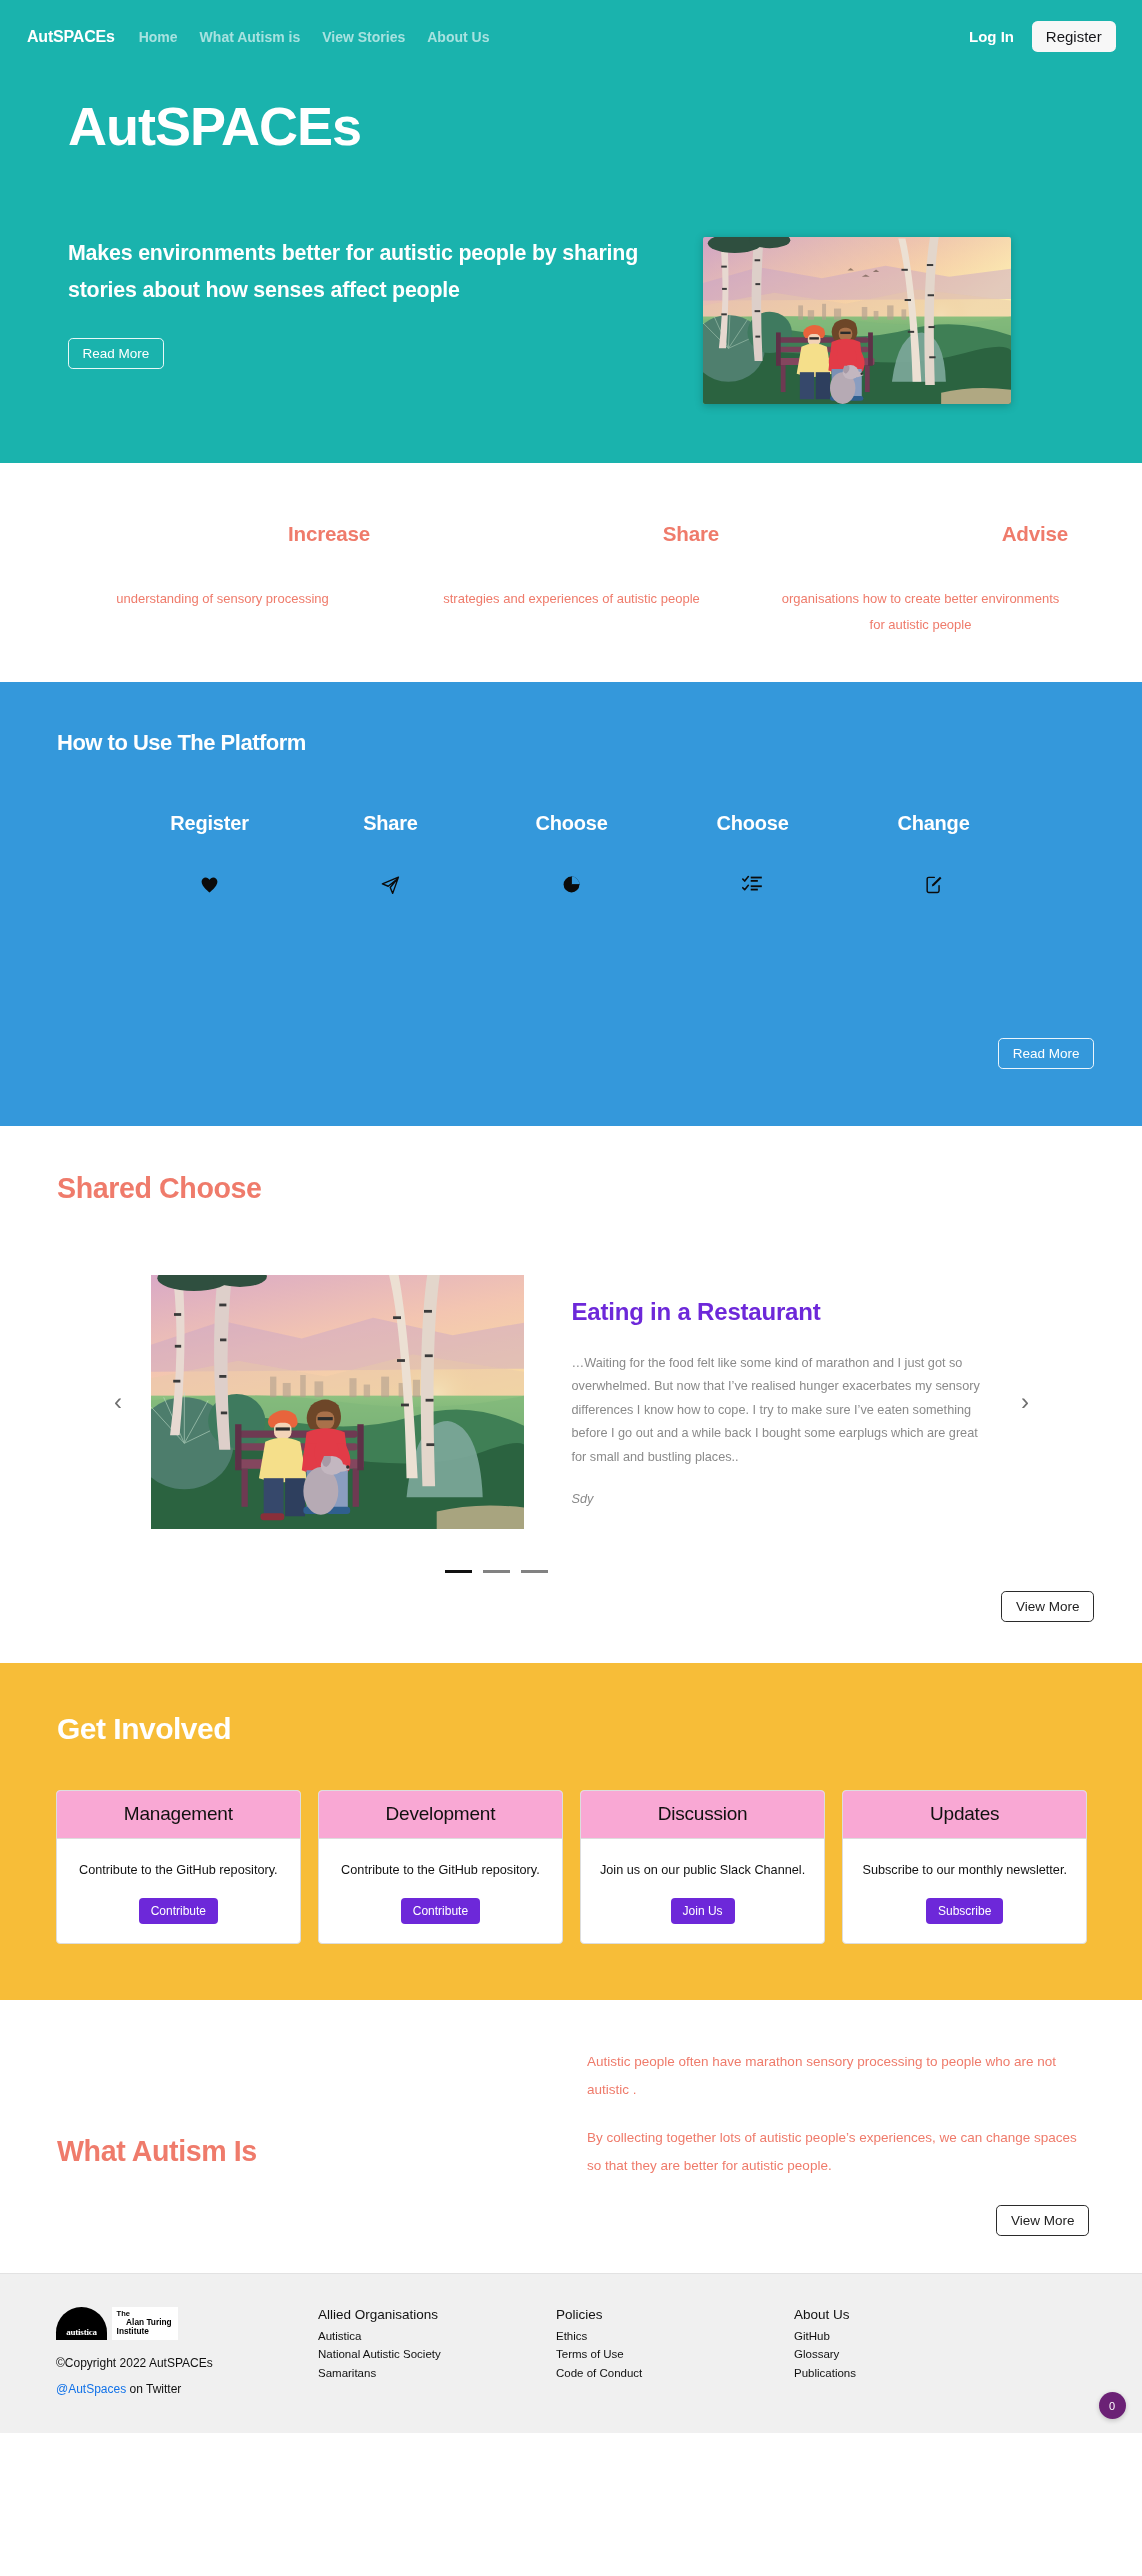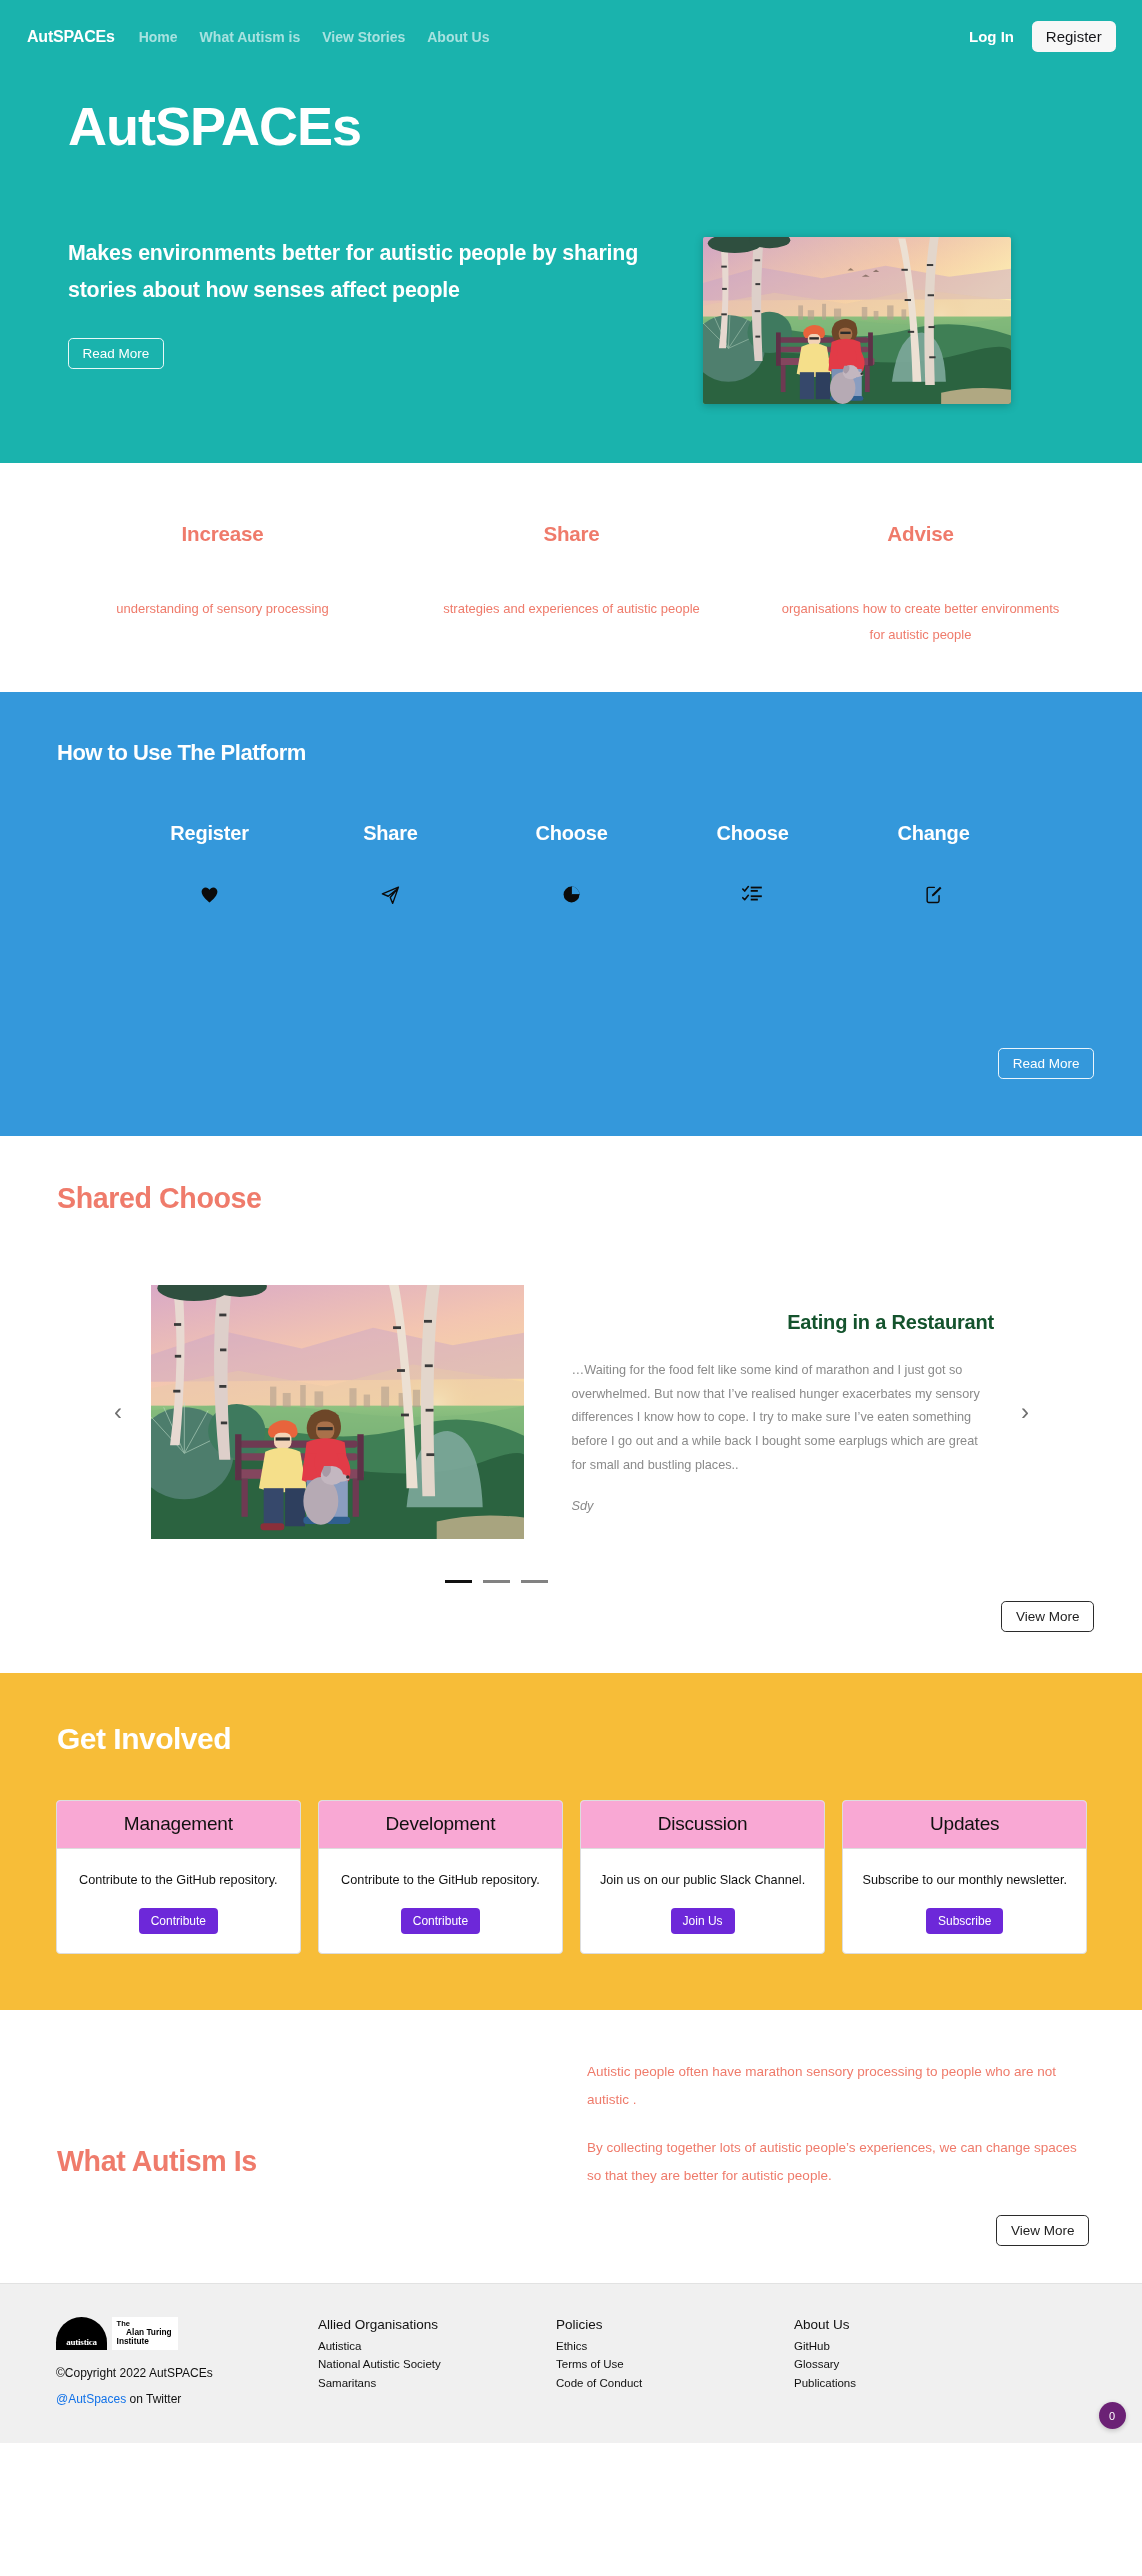--- a/index.html
+++ b/index.html
@@ -106,22 +106,23 @@
   .triple {
     background: #ffffff;
     padding: 59px 48px 44px 48px;
     display: flex;
   }
   .triple-col { flex: 1; text-align: center; padding: 0 27px; }
   .triple-head {
     color: #ef7b6b;
     font-size: 20.6px;
     font-weight: 700;
-    margin-bottom: 50px;
+    margin-bottom: 40px;
     letter-spacing: -0.2px;
+    text-align: right;
   }
   .triple-body {
     color: #ef7b6b;
     font-size: 13px;
     line-height: 2.0;
   }
 
   
   .howto {
     background: #3498db;
@@ -182,26 +183,25 @@
   }
   .car-img {
     width: 373px;
     height: 254px;
     flex-shrink: 0;
     margin-left: 17.5px;
     overflow: hidden;
   }
   .car-text { flex: 1; padding-left: 48px; padding-right: 16px; }
   .story-title {
-    color: #14532d;
-    font-size: 20px;
+    color: #6d28d9;
+    font-size: 24px;
     font-weight: 700;
     letter-spacing: -0.2px;
     margin-bottom: 25.4px;
-    text-align: right;
   }
   .story-body {
     color: #8a8a8a;
     font-size: 12.7px;
     line-height: 1.86;
   }
   .story-author {
     color: #8a8a8a;
     font-size: 12.7px;
     font-style: italic;

